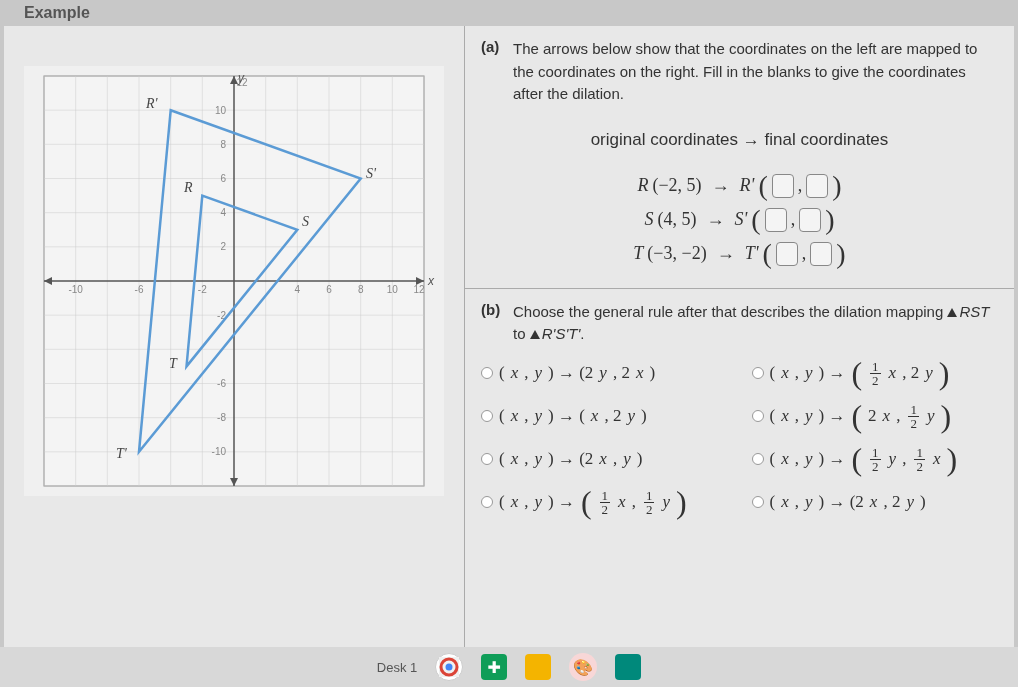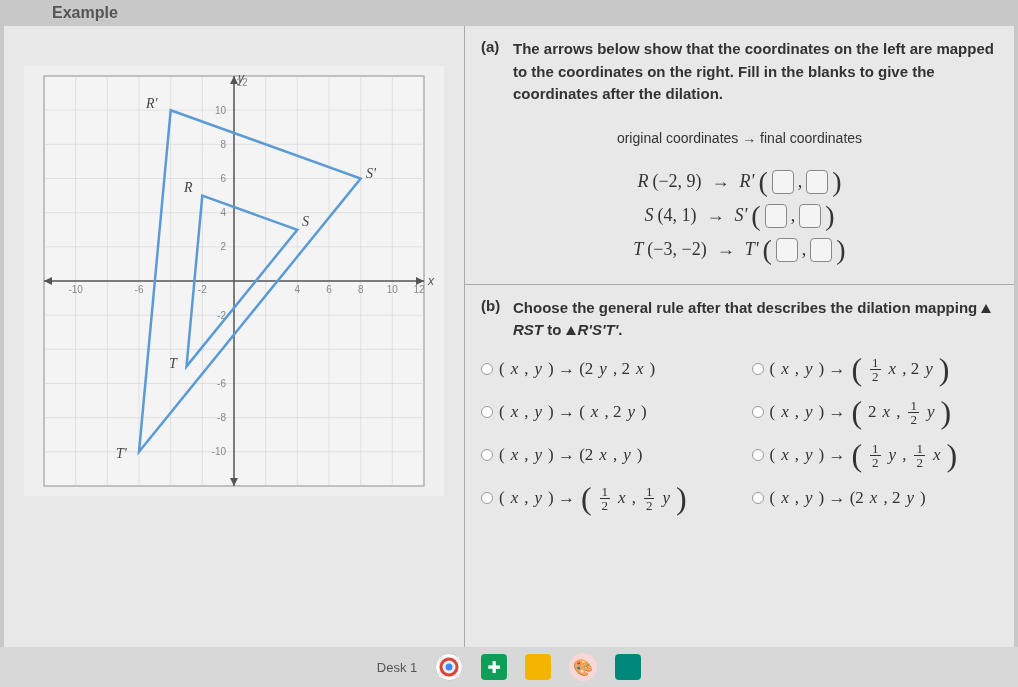--- a/index.html
+++ b/index.html
@@ -1,26 +1,26 @@
 <!DOCTYPE html>
 <html><head>
 <meta charset="utf-8">
 <style>
   * { box-sizing: border-box; margin: 0; padding: 0; }
   body { font-family: Arial, sans-serif; background: #c8c8c8; width: 1018px; height: 687px; overflow: hidden; color: #333; }
-  .header { padding: 4px 12px; font-weight: bold; color: #555; font-size: 16px; margin-left: 40px; }
+  .header { padding: 4px 24px; font-weight: bold; color: #555; font-size: 16px; }
   .content { display: flex; background: #e8e8e8; height: 630px; margin: 0 4px; }
   .left { width: 460px; padding: 40px 10px 10px 10px; display: flex; justify-content: center; align-items: flex-start; }
   .right { flex: 1; border-left: 1px solid #aaa; font-size: 15px; }
   .panel-a { padding: 12px 16px; border-bottom: 1px solid #aaa; }
   .panel-b { padding: 12px 16px; }
   .q-row { display: flex; gap: 8px; margin-bottom: 10px; }
   .q-label { font-weight: bold; min-width: 24px; }
-  .q-text { line-height: 1.5; font-weight: bold; }
-  .sub-label { text-align: center; margin: 24px 0; font-size: 14px; }
+  .q-text { line-height: 1.5; }
+  .sub-label { text-align: center; margin: 24px 0; font-size: 17px; }
   .coord-lines { display: flex; flex-direction: column; gap: 10px; align-items: center; max-width: 420px; margin: 0 auto 10px auto; font-family: 'Times New Roman', serif; font-size: 18px; }
   .coord-line { display: flex; align-items: center; gap: 4px; }
   .ital { font-style: italic; }
   .arrow { margin: 0 6px; }
   .blank { display: inline-block; width: 22px; height: 24px; border: 1px solid #888; background: #f4f4f4; border-radius: 4px; vertical-align: middle; }
   .paren { font-size: 28px; line-height: 22px; }
   .options { display: grid; grid-template-columns: 1fr 1fr; gap: 16px 24px; margin-top: 14px; font-family: 'Times New Roman', serif; font-size: 17px; }
   .opt { display: flex; align-items: center; gap: 6px; }
   .radio { width: 12px; height: 12px; border: 1px solid #999; border-radius: 50%; background: #fff; flex-shrink: 0; }
   .frac { display: inline-flex; flex-direction: column; align-items: center; font-size: 13px; line-height: 1; vertical-align: middle; margin: 0 2px; }
@@ -119,27 +119,27 @@
 
   <div class="right">
     <div class="panel-a">
       <div class="q-row">
         <div class="q-label">(a)</div>
         <div class="q-text">The arrows below show that the coordinates on the left are mapped to the coordinates on the right. Fill in the blanks to give the coordinates after the dilation.</div>
       </div>
       <div class="sub-label">original coordinates → final coordinates</div>
       <div class="coord-lines">
         <div class="coord-line">
-          <span class="ital">R</span><span>(−2, 9)</span>
+          <span class="ital">R</span><span>(−2, 5)</span>
           <span class="arrow">→</span>
           <span class="ital">R'</span>
           <span class="paren">(</span><span class="blank"></span>, <span class="blank"></span><span class="paren">)</span>
         </div>
         <div class="coord-line">
-          <span class="ital">S</span><span>(4, 1)</span>
+          <span class="ital">S</span><span>(4, 5)</span>
           <span class="arrow">→</span>
           <span class="ital">S'</span>
           <span class="paren">(</span><span class="blank"></span>, <span class="blank"></span><span class="paren">)</span>
         </div>
         <div class="coord-line">
           <span class="ital">T</span><span>(−3, −2)</span>
           <span class="arrow">→</span>
           <span class="ital">T'</span>
           <span class="paren">(</span><span class="blank"></span>, <span class="blank"></span><span class="paren">)</span>
         </div>

